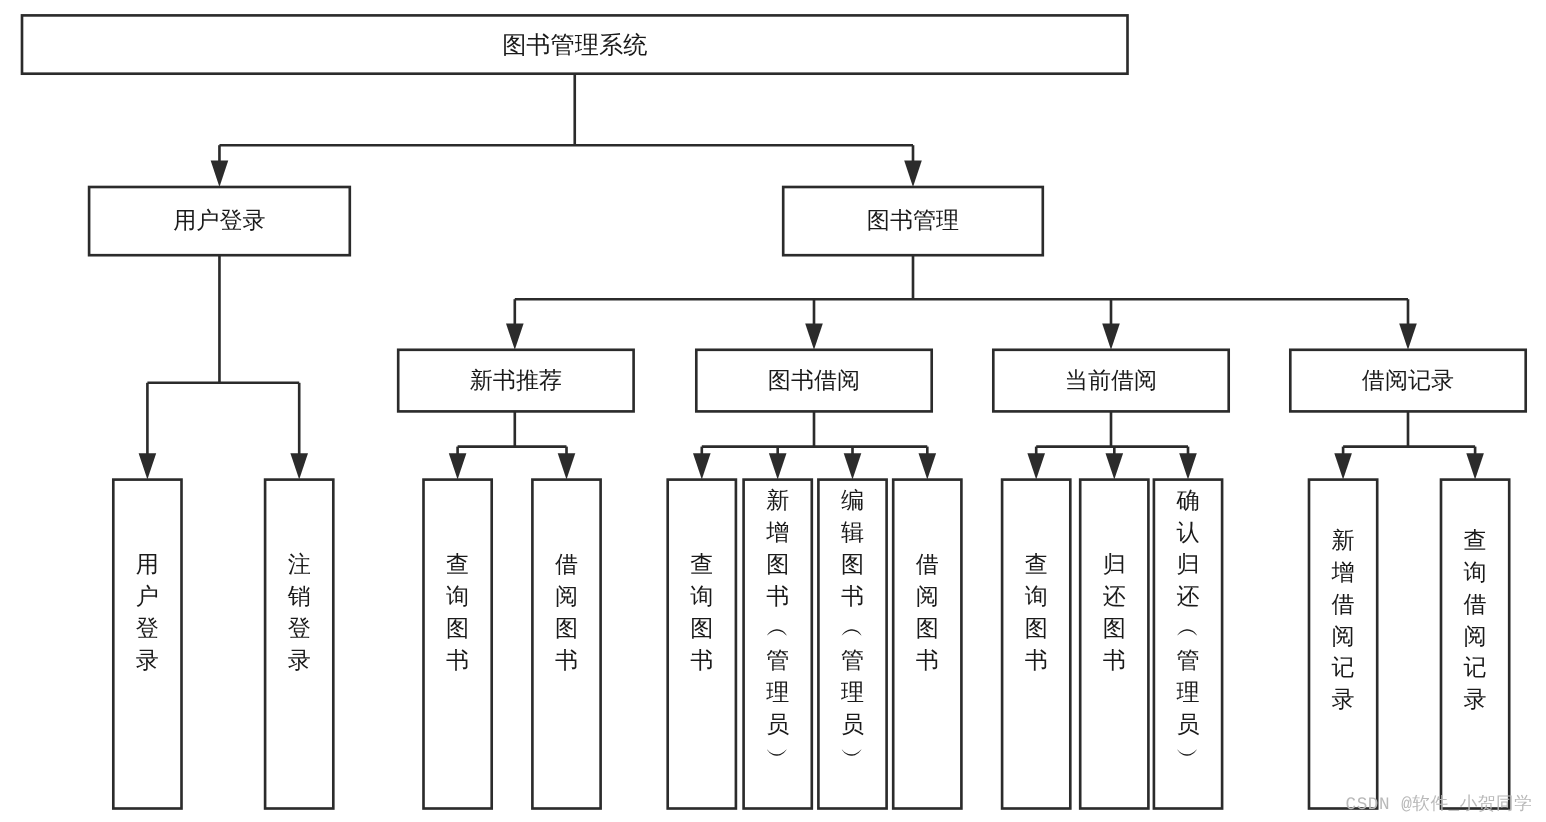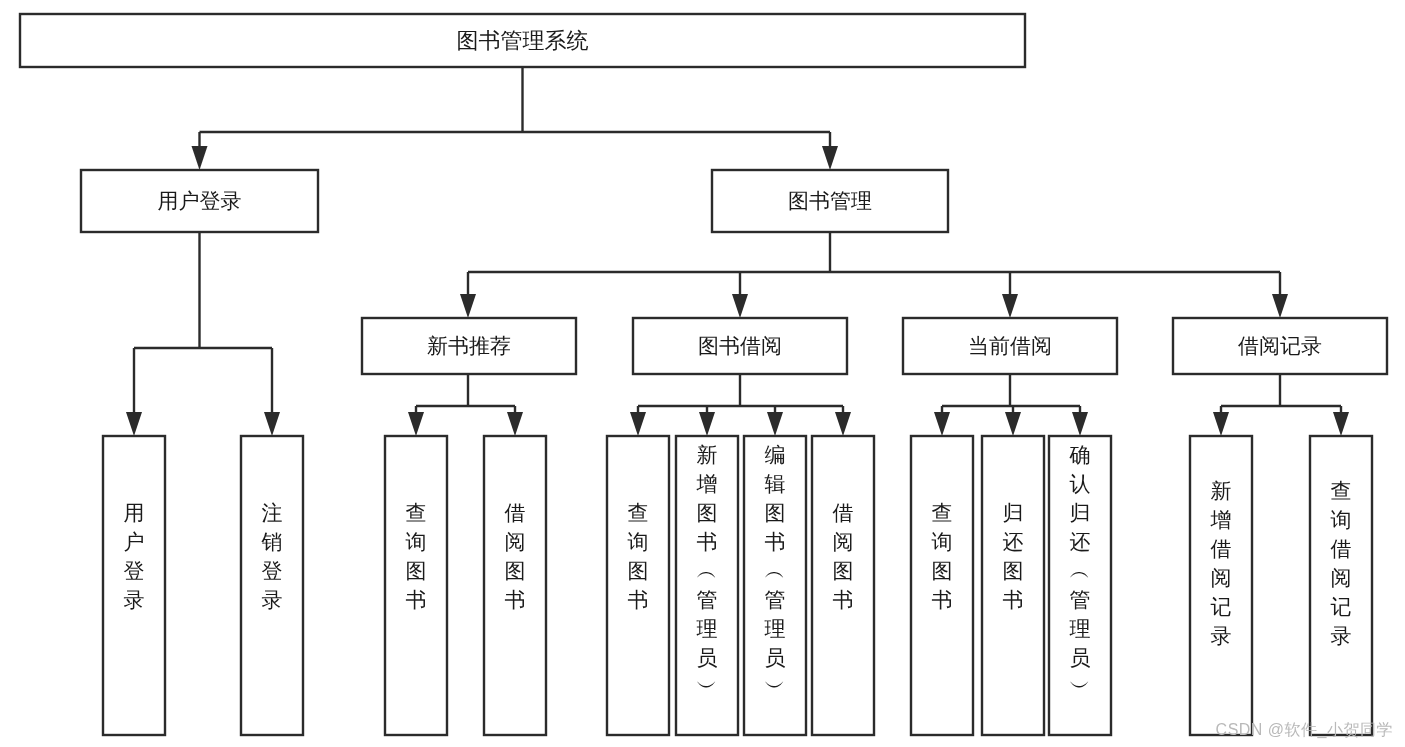--- a/index.html
+++ b/index.html
@@ -46,21 +46,21 @@
     fill: none;
   }
   .arrow-head {
     fill: #2b2b2b;
     stroke: none;
   }
   .watermark {
     position: absolute;
     right: 12px;
     bottom: 6px;
-    font-family: Liberation Sans, sans-serif;
+    font-family: Liberation Mono, monospace;
     font-size: 16px;
     color: #b9b9b9;
     letter-spacing: 0.5px;
     white-space: nowrap;
     pointer-events: none;
   }
 </style>
 </head>
 <body>
 

